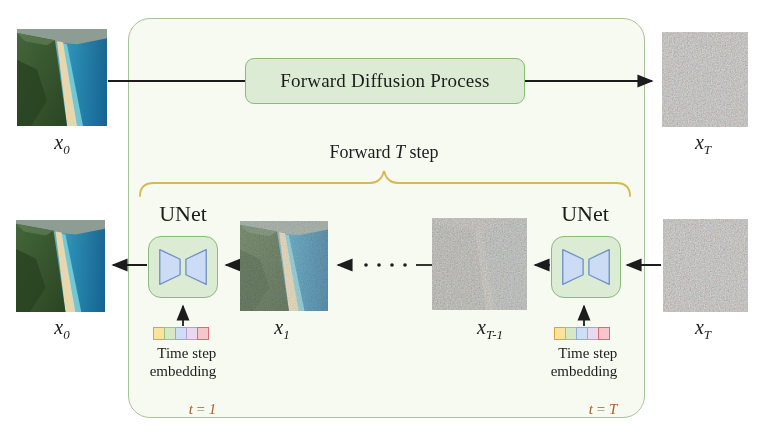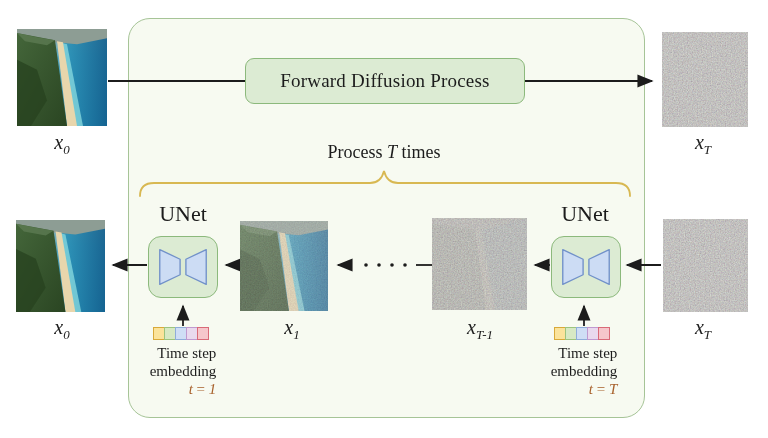--- a/index.html
+++ b/index.html
@@ -29,21 +29,21 @@
   .unet-box{border-radius:13px;width:70px;height:62px;}
   .unet-box svg{display:block;width:100%;height:100%;}
   
   .cx{transform:translateX(-50%);text-align:center;white-space:nowrap;}
   .math{font-style:italic;font-size:20px;}
   .math sub{font-size:13px;font-style:italic;}
   .repeat{font-size:18px;}
   .repeat i{font-style:italic;}
   .unet-label{font-size:22px;}
   .ts-block{font-size:15px;line-height:18px;text-align:right;}
-  .t-label{font-size:15px;color:var(--t-col,#a8612c);margin-top:0;}
+  .t-label{font-size:15px;color:var(--t-col,#a8612c);margin-top:20px;}
   .t-label i{font-style:italic;}
   
   .squares{display:flex;}
   .squares .sq{
     width:12px;height:13px;border:1px solid #999;box-sizing:border-box;margin-left:-1px;
   }
   .squares .sq:first-child{margin-left:0;}
   .img{display:block;}
   svg.overlay{left:0;top:0;width:768px;height:438px;pointer-events:none;}
 </style>
@@ -149,21 +149,21 @@
       <use href="#noisy-mid"></use>
     </svg>
   <svg class="abs img" style="left:663px;top:219px" width="85" height="93">
       <use href="#noise-img"></use>
     </svg>
 
   <div class="abs green-box forward-box">
     <span>Forward Diffusion Process</span>
   </div>
 
-  <div class="abs cx repeat" style="left:384px;top:142px"><span>Process </span><i>T</i><span> times</span></div>
+  <div class="abs cx repeat" style="left:384px;top:142px"><span>Forward </span><i>T</i><span> step</span></div>
 
   <div class="abs cx unet-label" style="left:183px;top:201px">UNet</div>
   <div class="abs cx unet-label" style="left:585px;top:201px">UNet</div>
 
   <div class="abs green-box unet-box" style="left:148px;top:236px">
     <svg viewBox="0 0 70 62">
       <g style="fill:var(--trap-fill,#ccdcf4);stroke:var(--trap-border,#7191c9)" stroke-width="1.4" stroke-linejoin="round">
         <polygon points="11,13 32,23 32,39 11,49"></polygon>
         <polygon points="38,23 59,13 59,49 38,39"></polygon>
       </g>
@@ -200,17 +200,17 @@
   </div>
   <div class="abs cx ts-block" style="left:584px;top:344px">
     <div>Time step</div>
     <div>embedding</div>
     <div class="t-label"><i>t</i><span> = </span><i>T</i></div>
   </div>
 
   <div class="abs cx math" style="left:62px;top:131px"><i>x</i><sub>0</sub></div>
   <div class="abs cx math" style="left:703px;top:131px"><i>x</i><sub>T</sub></div>
   <div class="abs cx math" style="left:62px;top:316px"><i>x</i><sub>0</sub></div>
-  <div class="abs cx math" style="left:292px;top:316px"><i>x</i><sub>1</sub></div>
-  <div class="abs cx math" style="left:480px;top:316px"><i>x</i><sub>T-1</sub></div>
+  <div class="abs cx math" style="left:282px;top:316px"><i>x</i><sub>1</sub></div>
+  <div class="abs cx math" style="left:490px;top:316px"><i>x</i><sub>T-1</sub></div>
   <div class="abs cx math" style="left:703px;top:316px"><i>x</i><sub>T</sub></div>
 
 </div>
 
 </body></html>

